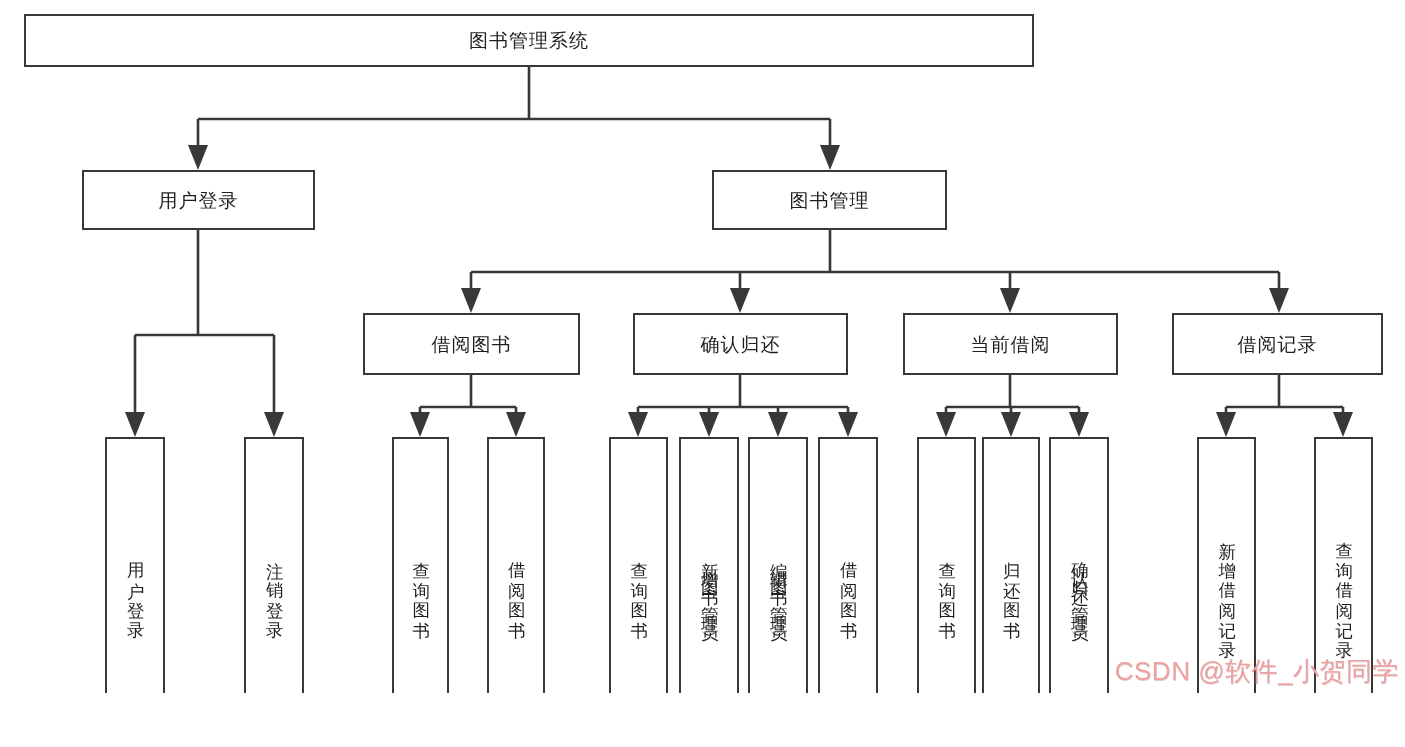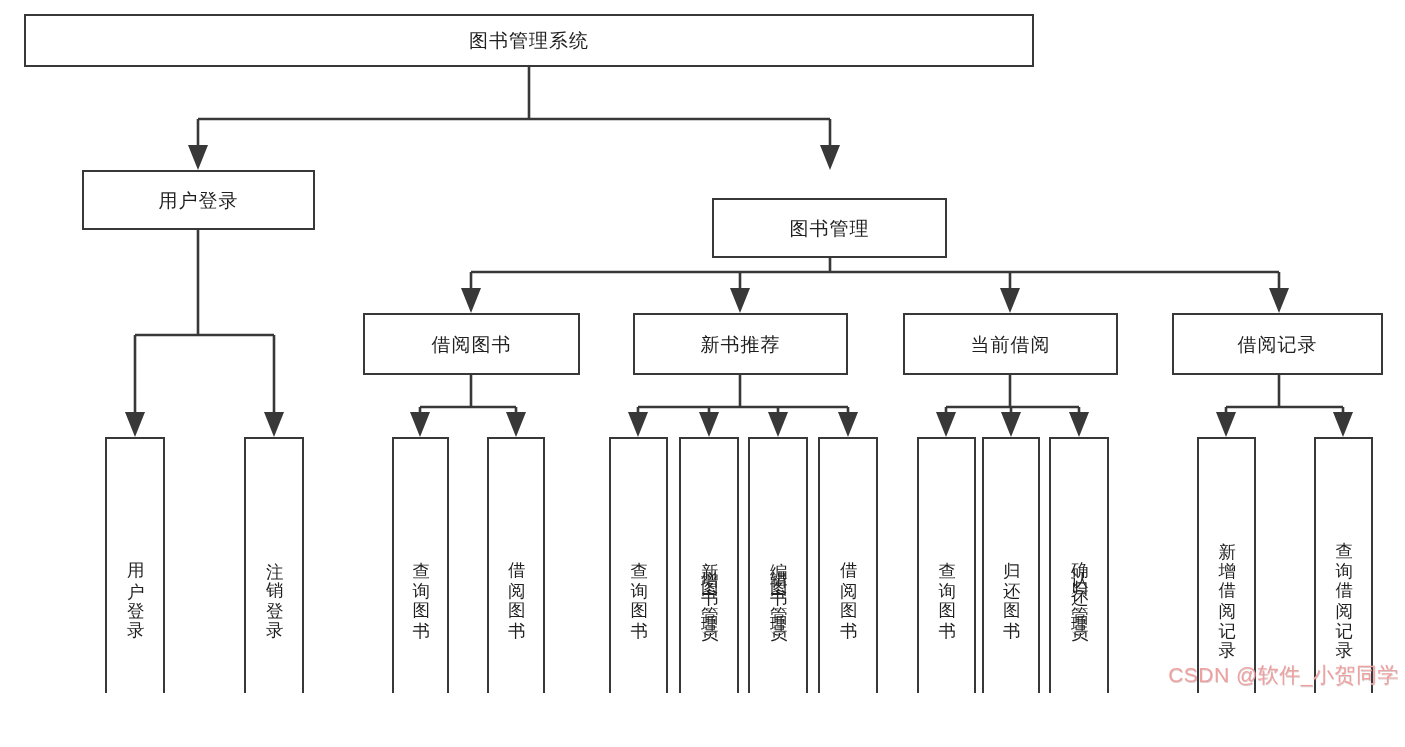--- a/index.html
+++ b/index.html
@@ -30,21 +30,21 @@
     white-space:normal;
     font-size:17.5px;
     letter-spacing:20px;
     line-height:1;
     padding-top:4px;
   }
   .vnode.tight{letter-spacing:9px;}
   .watermark{
     position:absolute;
     right:6px;bottom:4px;
-    font-size:21px;
+    font-size:26px;
     letter-spacing:0.5px;
     color:#efa0a0;
     text-shadow:0.5px 0.5px 0 rgba(150,120,120,0.35);
   }
 </style>
 </head>
 <body>
 
 <div id="stage">
 
@@ -113,24 +113,24 @@
       <polygon points="1001,412 1021,412 1011,437"></polygon>
       <polygon points="1069,412 1089,412 1079,437"></polygon>
       <polygon points="1216,412 1236,412 1226,437"></polygon>
       <polygon points="1333,412 1353,412 1343,437"></polygon>
     </g>
   </svg>
 
   <div class="node" style="left:24px;top:14px;width:1010px;height:53px;">图书管理系统</div>
 
   <div class="node" style="left:82px;top:170px;width:233px;height:60px;">用户登录</div>
-  <div class="node" style="left:712px;top:170px;width:235px;height:60px;margin-top:28px;">图书管理</div>
+  <div class="node" style="left:712px;top:170px;width:235px;height:60px;">图书管理</div>
 
   <div class="node" style="left:363px;top:313px;width:217px;height:62px;">借阅图书</div>
-  <div class="node" style="left:633px;top:313px;width:215px;height:62px;">新书推荐</div>
+  <div class="node" style="left:633px;top:313px;width:215px;height:62px;">确认归还</div>
   <div class="node" style="left:1172px;top:313px;width:211px;height:62px;">借阅记录</div>
   <div class="node" style="left:903px;top:313px;width:215px;height:62px;">当前借阅</div>
 
   <div class="node vnode" style="left:105px;top:437px;width:60px;height:298px;">用户登录</div>
   <div class="node vnode" style="left:244px;top:437px;width:60px;height:298px;">注销登录</div>
 
   <div class="node vnode" style="left:392px;top:437px;width:57px;height:298px;">查询图书</div>
   <div class="node vnode" style="left:487px;top:437px;width:58px;height:298px;">借阅图书</div>
 
   <div class="node vnode" style="left:609px;top:437px;width:59px;height:298px;">查询图书</div>

